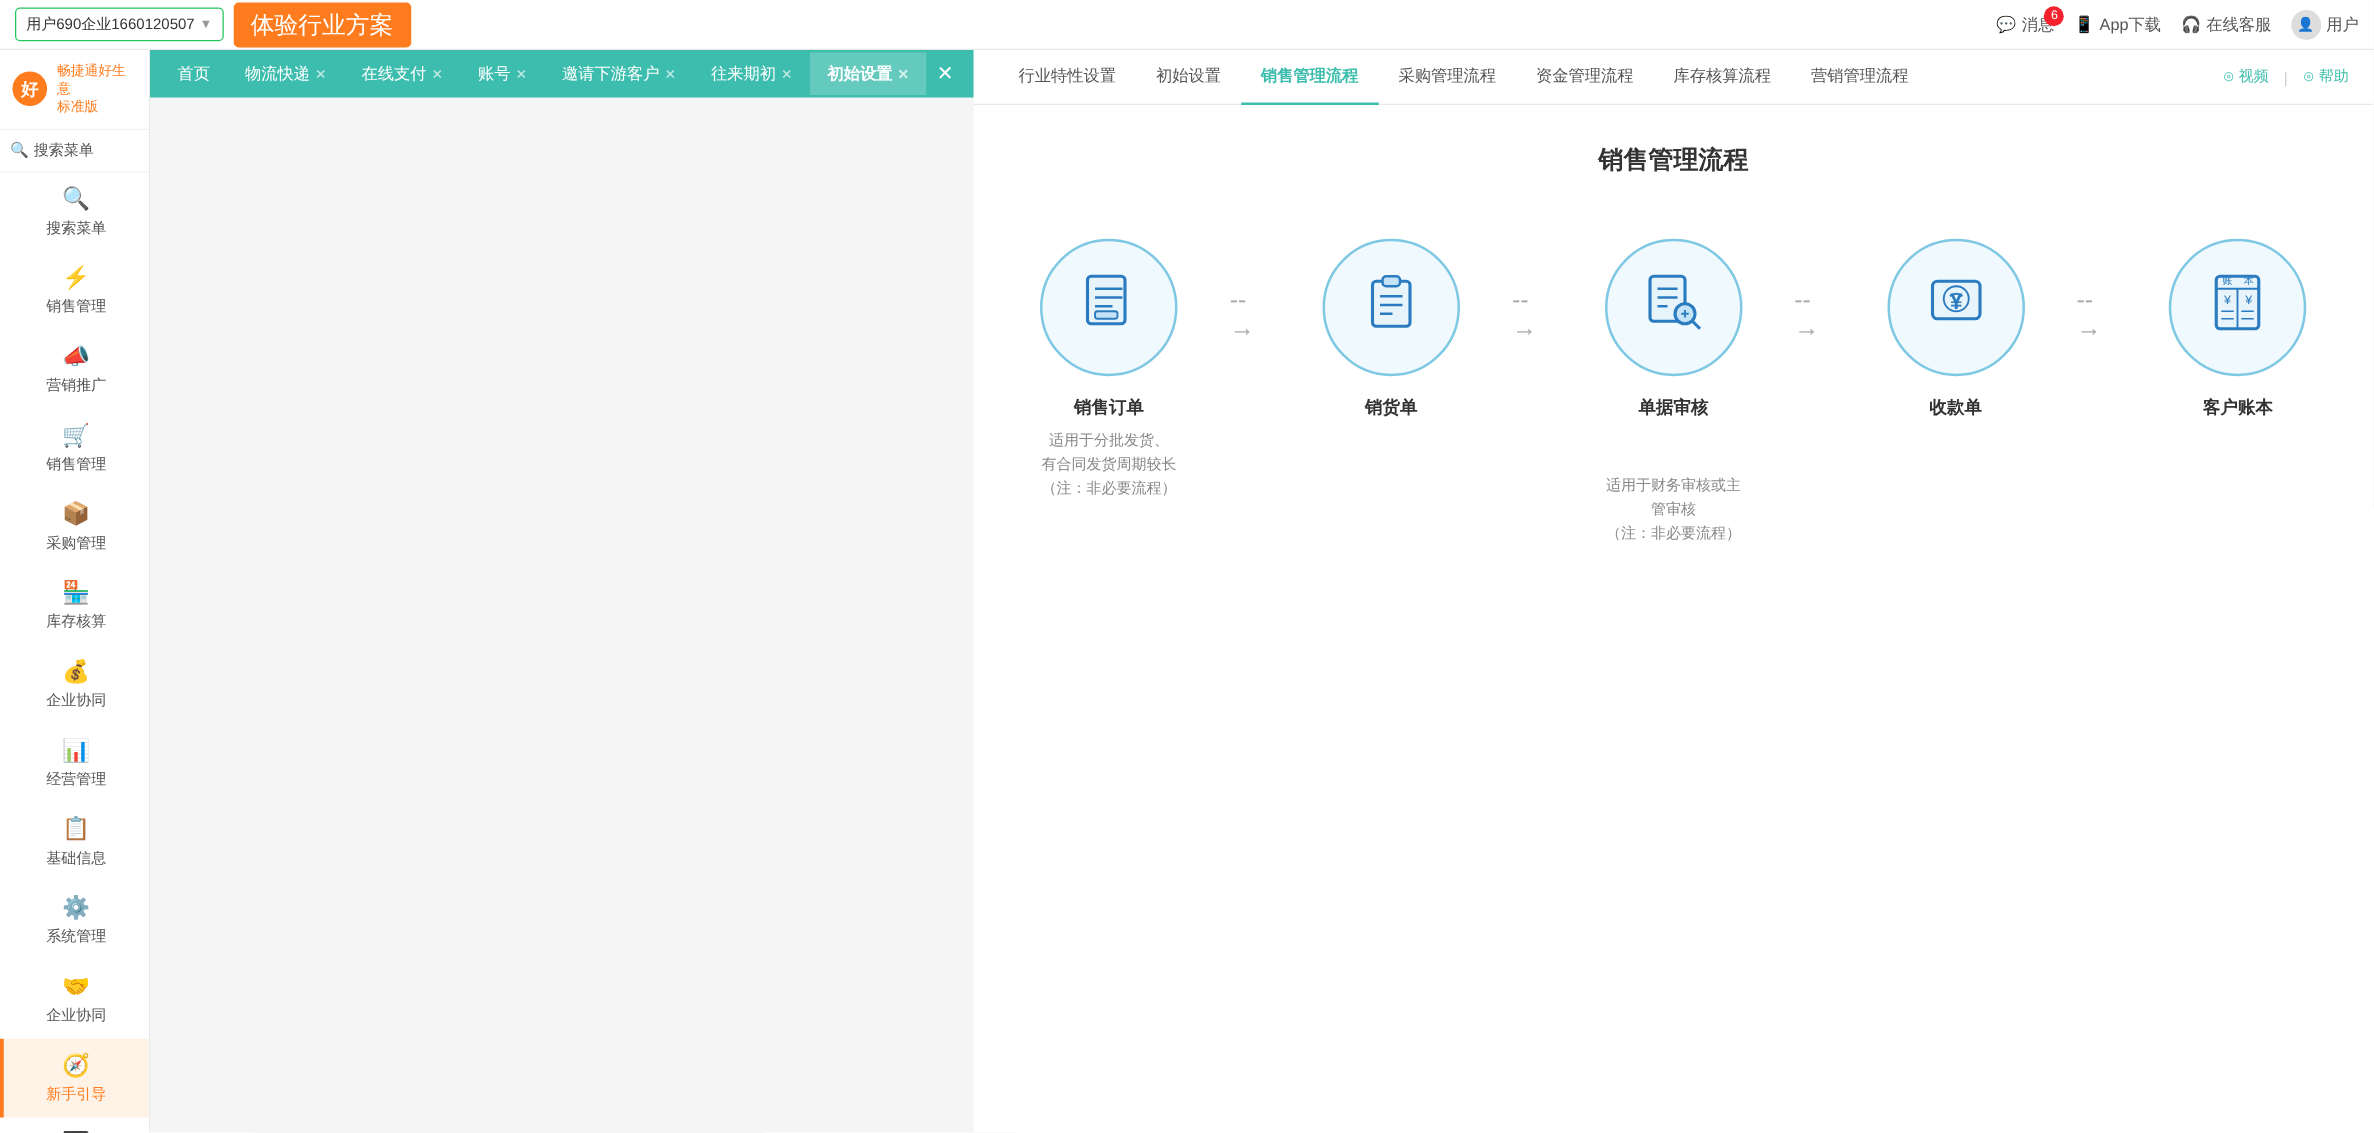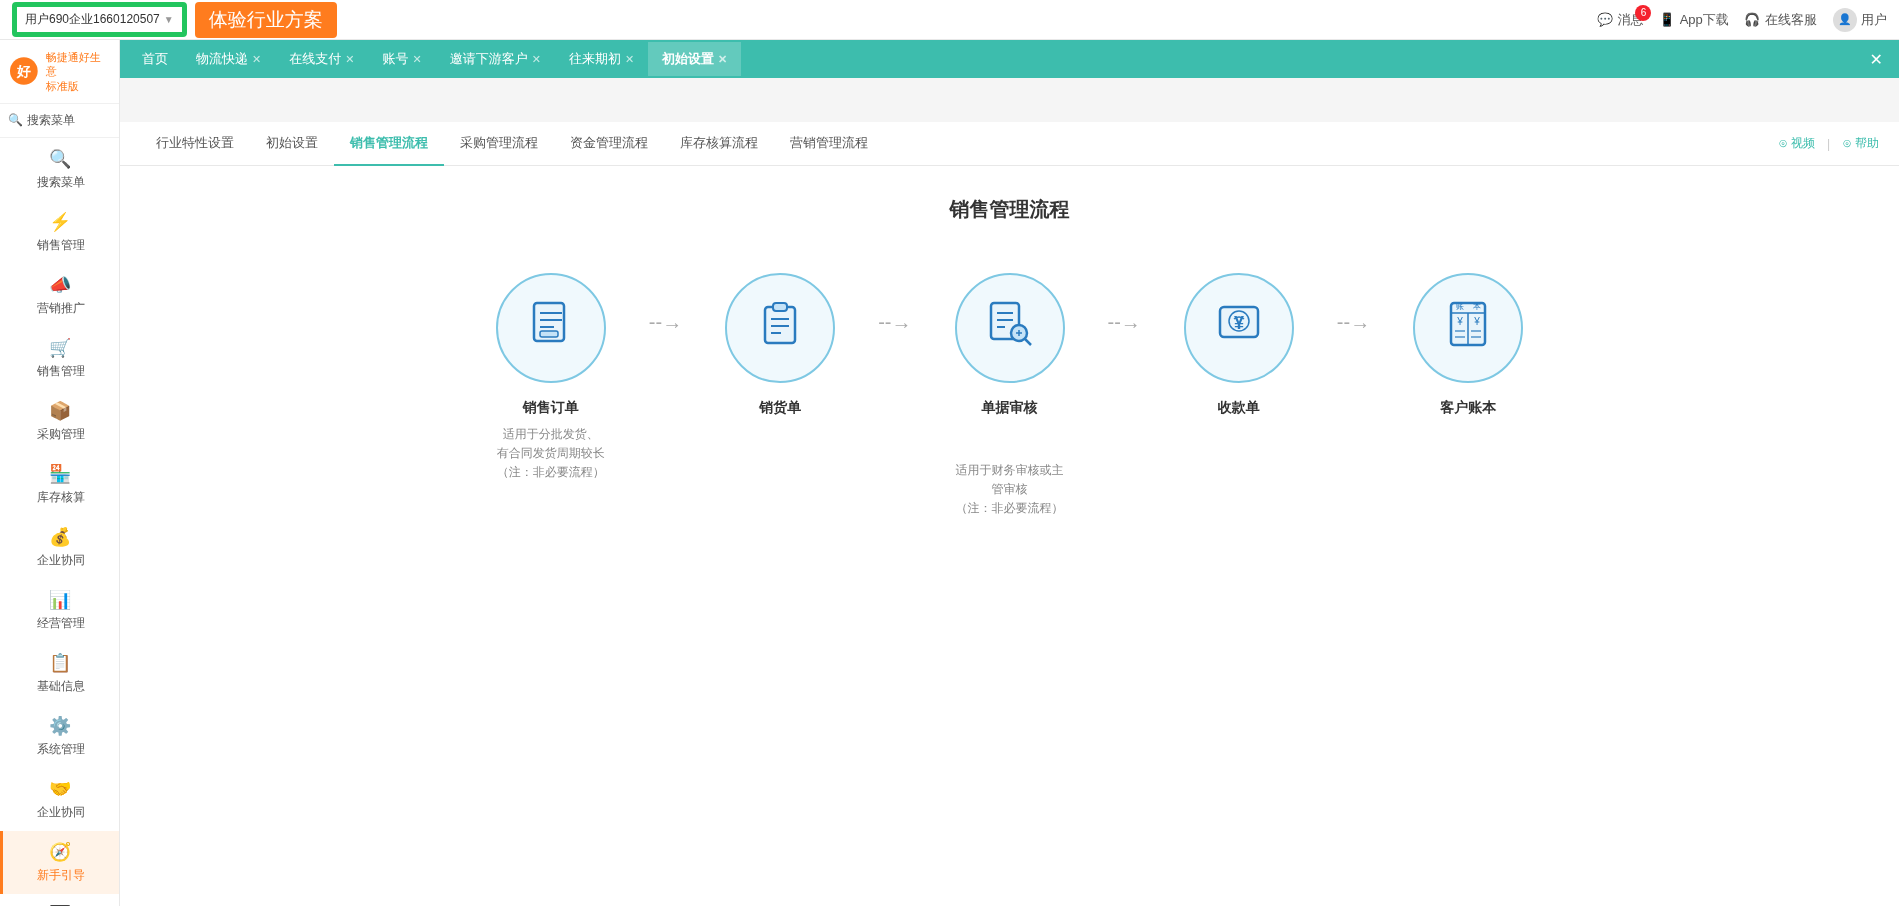--- a/index.html
+++ b/index.html
@@ -12,21 +12,21 @@
       border-bottom: 1px solid #e8e8e8;
       display: flex;
       align-items: center;
       justify-content: space-between;
       padding: 0 12px;
       flex-shrink: 0;
     }
     .top-bar-left { display: flex; align-items: center; gap: 8px; }
     .user-select {
       display: flex; align-items: center; gap: 4px;
-      border: 5px solid #22c55e; border-radius: 4px;
+      border: 1px solid #22c55e; border-radius: 4px;
       padding: 4px 8px; cursor: pointer; background: #fff;
       font-size: 12px; color: #333;
     }
     .user-select .chevron { color: #999; font-size: 10px; }
     .trial-btn {
       background: #ff7c1e; color: #fff; border: none;
       padding: 5px 14px; border-radius: 4px; cursor: pointer;
       font-size: 19px;
     }
     .top-bar-right { display: flex; align-items: center; gap: 16px; font-size: 13px; color: #555; }
@@ -63,21 +63,21 @@
       display: flex; flex-direction: column; align-items: center;
       padding: 10px 4px; cursor: pointer; color: #555;
       font-size: 12px; gap: 4px; border-left: 3px solid transparent;
       transition: all 0.2s;
     }
     .sidebar-item.active { background: #fff3e8; color: #ff7c1e; border-left-color: #ff7c1e; }
     .sidebar-item .si-icon { font-size: 18px; }
     .sidebar-search { padding: 8px; border-bottom: 1px solid #f0f0f0; display: flex; align-items: center; gap: 4px; color: #555; cursor: pointer; font-size: 12px; }
 
     
-    .content-area { flex: 1; display: flex; flex-direction: column; overflow: hidden; gap: 44px; }
+    .content-area { flex: 1; display: flex; flex-direction: row; overflow: hidden; }
 
     
     .nav-tabs-bar {
       background: #3dbdad;
       display: flex; align-items: center;
       padding: 0 8px;
       height: 38px;
       flex-shrink: 0;
     }
     .nav-tab {

